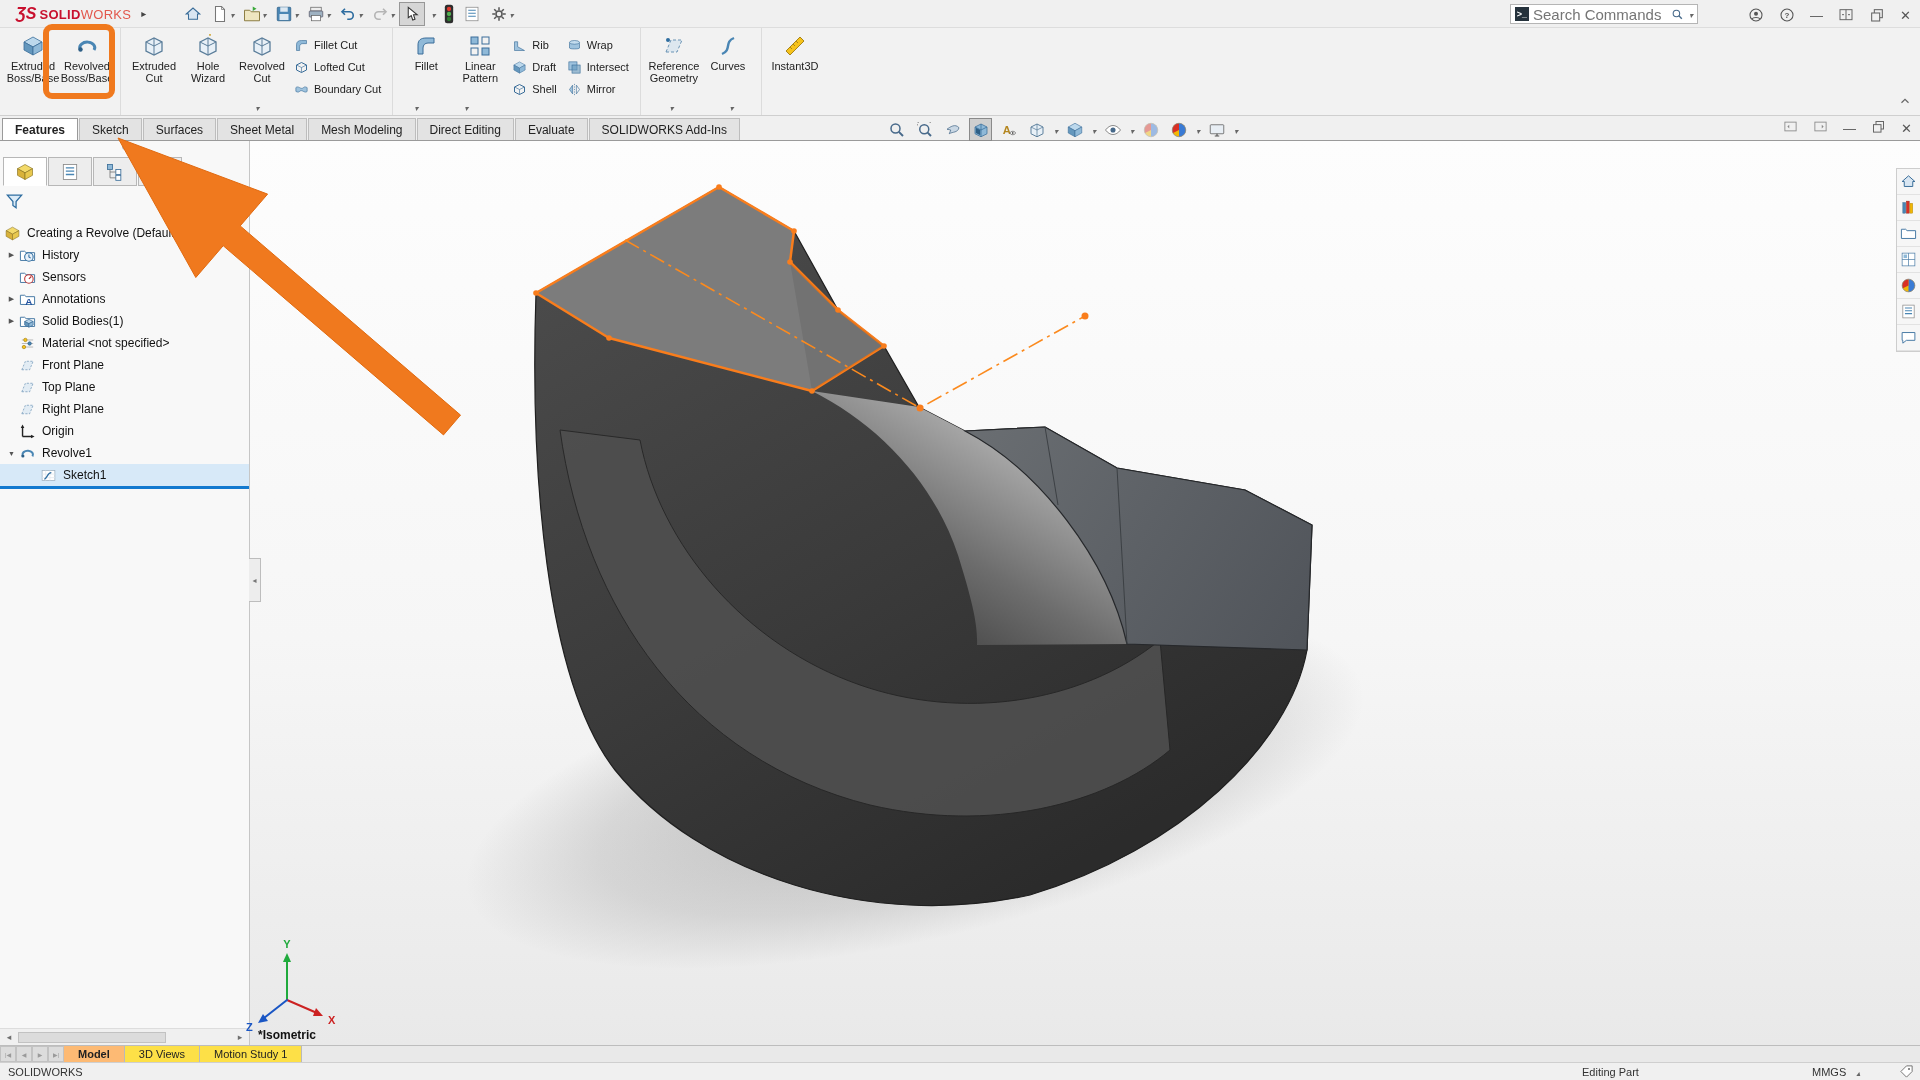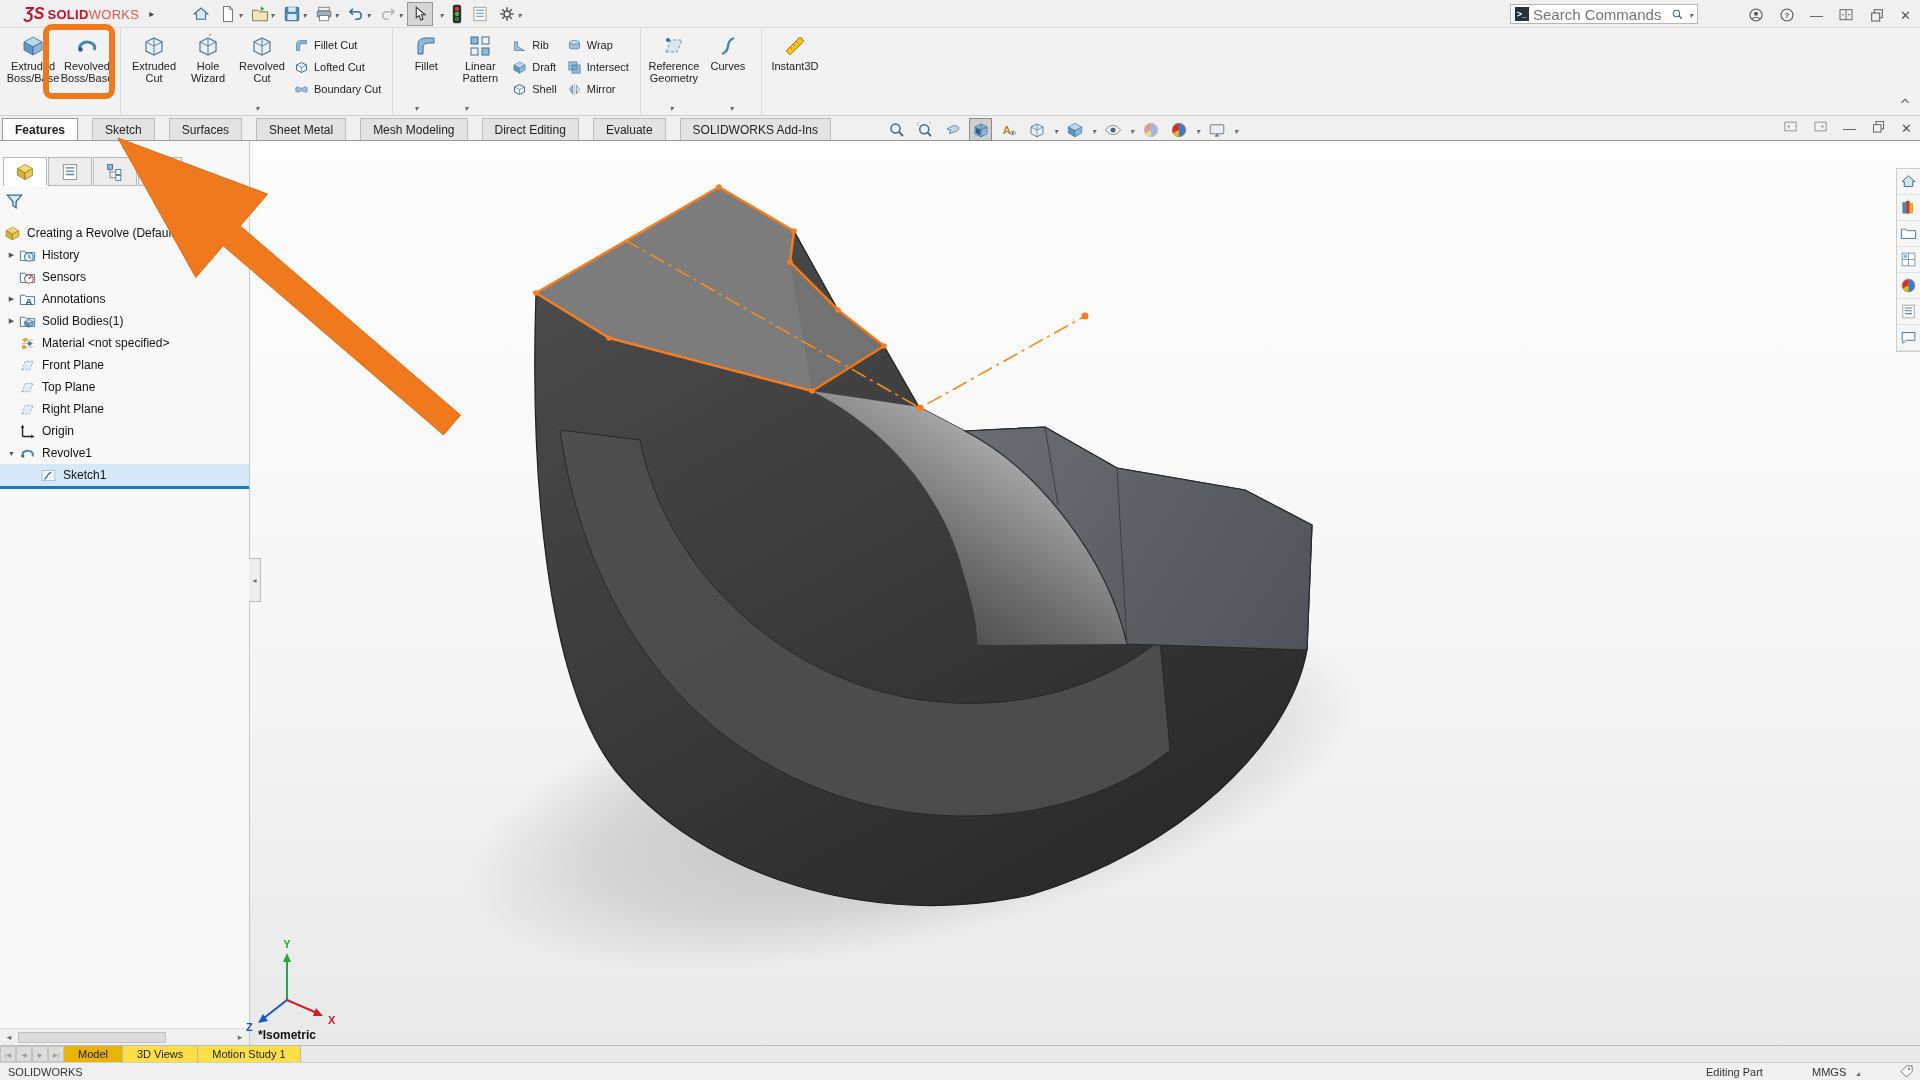--- a/index.html
+++ b/index.html
@@ -1,21 +1,21 @@
 <!DOCTYPE html>
 <html><head>
 <meta charset="utf-8">
 <style>
 *{box-sizing:border-box;margin:0;padding:0}
 html,body{width:1920px;height:1080px;overflow:hidden}
 body{font-family:"Liberation Sans",sans-serif;font-size:12px;color:#222;background:#f0f0f0;position:relative}
 .app{width:1920px;height:1080px;position:relative;overflow:hidden}
 
 .titlebar{height:28px;background:#f0f0f0;display:flex;align-items:center;position:relative;border-bottom:1px solid #ddd}
-.brand{display:flex;align-items:baseline;padding:0 4px 0 24px;white-space:nowrap}
+.brand{display:flex;align-items:baseline;padding:0 4px 0 16px;white-space:nowrap}
 .brand .ds{color:#c8102e;font-weight:bold;font-style:italic;font-size:16px;margin-right:3px}
 .brand .solid{color:#c8102e;font-weight:bold;font-size:13px;letter-spacing:.3px}
 .brand .works{color:#e2574c;font-size:13px;letter-spacing:.3px}
 .menu-arrow{color:#444;font-size:10px;margin:0 6px}
 .qtb{display:flex;align-items:center;margin-left:28px;gap:1px}
 .qbtn{height:24px;display:flex;align-items:center;justify-content:center;padding:0 3px;border:1px solid transparent}
 .qbtn svg{width:18px;height:18px}
 .qbtn.pressed{background:#d6d6d6;border:1px solid #979797}
 .drop::after{content:"▾";font-size:8px;color:#666;margin-left:1px}
 .title-center{position:absolute;left:560px;width:600px;text-align:center;font-size:12px;color:#333;pointer-events:none}
@@ -33,21 +33,21 @@
 .rgroup+.rgroup{border-left:1px solid #dcdcdc}
 .bigbtn{width:54px;display:flex;flex-direction:column;align-items:center;padding-top:3px;font-size:11px;line-height:12px;text-align:center;color:#222}
 .bigbtn svg{width:24px;height:24px;margin-bottom:2px;flex:none}
 .smallcol{display:flex;flex-direction:column;padding-top:3px}
 .smallbtn{display:flex;align-items:center;gap:5px;height:22px;font-size:11px;color:#222;padding:0 5px;white-space:nowrap}
 .smallbtn svg{width:15px;height:15px;flex:none}
 .gcarets{position:absolute;bottom:1px;left:0;right:0;display:flex;justify-content:space-around}
 .collapse-chevron{position:absolute;right:8px;bottom:4px}
 
 .tabrow{height:25px;background:#f0f0f0;display:flex;align-items:flex-end;border-bottom:1px solid #9a9a9a;padding-left:2px;position:relative}
-.rtab{padding:4px 12px 3px;font-size:12px;color:#222;background:#e3e3e3;border:1px solid #bdbdbd;border-bottom:none;margin-right:14px;white-space:nowrap}
+.rtab{padding:4px 12px 3px;font-size:12px;color:#222;background:#e3e3e3;border:1px solid #bdbdbd;border-bottom:none;margin-right:1px;white-space:nowrap}
 .rtab.active{background:#fff;font-weight:bold;border-color:#9a9a9a}
 .headsup{position:absolute;left:885px;top:118px;display:flex;align-items:center;gap:5px;z-index:20}
 .hbtn{width:23px;height:23px;display:flex;align-items:center;justify-content:center;border:1px solid transparent}
 .hbtn svg{width:18px;height:18px}
 .hbtn.pressed{background:#cfcfcf;border:1px solid #8a8a8a}
 .docctrl{position:absolute;right:8px;top:119px;display:flex;align-items:center;gap:15px;z-index:20;color:#777}
 .docctrl svg{width:15px;height:15px}
 
 .main{display:flex;height:904px}
 .panel{width:250px;background:#f8f8f8;border-right:1px solid #c6c6c6;position:relative;display:flex;flex-direction:column}
@@ -77,23 +77,23 @@
 .viewlabel{position:absolute;left:8px;bottom:3px;font-weight:bold;font-size:12px;color:#111}
 .taskpane{position:absolute;right:0;top:27px;width:24px;background:#f6f6f6;border:1px solid #cdcdcd;border-right:none;display:flex;flex-direction:column;z-index:10}
 .tpbtn{height:26px;display:flex;align-items:center;justify-content:center;border-bottom:1px solid #e2e2e2}
 .tpbtn svg{width:17px;height:17px}
 
 .bottombar{height:17px;background:#e9e9e9;display:flex;align-items:stretch;border-top:1px solid #bdbdbd}
 .vcr{display:flex}
 .vbtn{width:16px;background:#dcdcdc;border:1px solid #c2c2c2;color:#9a9a9a;font-size:6px;display:flex;align-items:center;justify-content:center}
 .v1::after{content:"|◀"}.v2::after{content:"◀"}.v3::after{content:"▶"}.v4::after{content:"▶|"}
 .btab{padding:0 14px;font-size:11px;background:#fde047;border-right:1px solid #b9b9b9;display:flex;align-items:center;white-space:nowrap}
-.btab.active{background:#eab308;font-weight:normal}
+.btab.active{background:#fdba74;font-weight:bold}
 .statusbar{height:18px;background:#f0f0f0;border-top:1px solid #cfcfcf;display:flex;align-items:center;font-size:11px;color:#333;padding:0 8px;position:relative}
-.sb-mode{position:absolute;left:1706px}
+.sb-mode{position:absolute;left:1582px}
 .sb-units{position:absolute;left:1812px;display:flex;align-items:center;gap:10px}
 .sb-units .up::after{content:"▴";font-size:8px;color:#666}
 .sb-tag{position:absolute;right:6px;top:1px}
 .sb-tag svg{width:15px;height:15px}
 
 .scene{position:absolute;left:0;top:0;width:1920px;height:1080px;pointer-events:none;z-index:40}
 </style>
 </head>
 <body>
 

